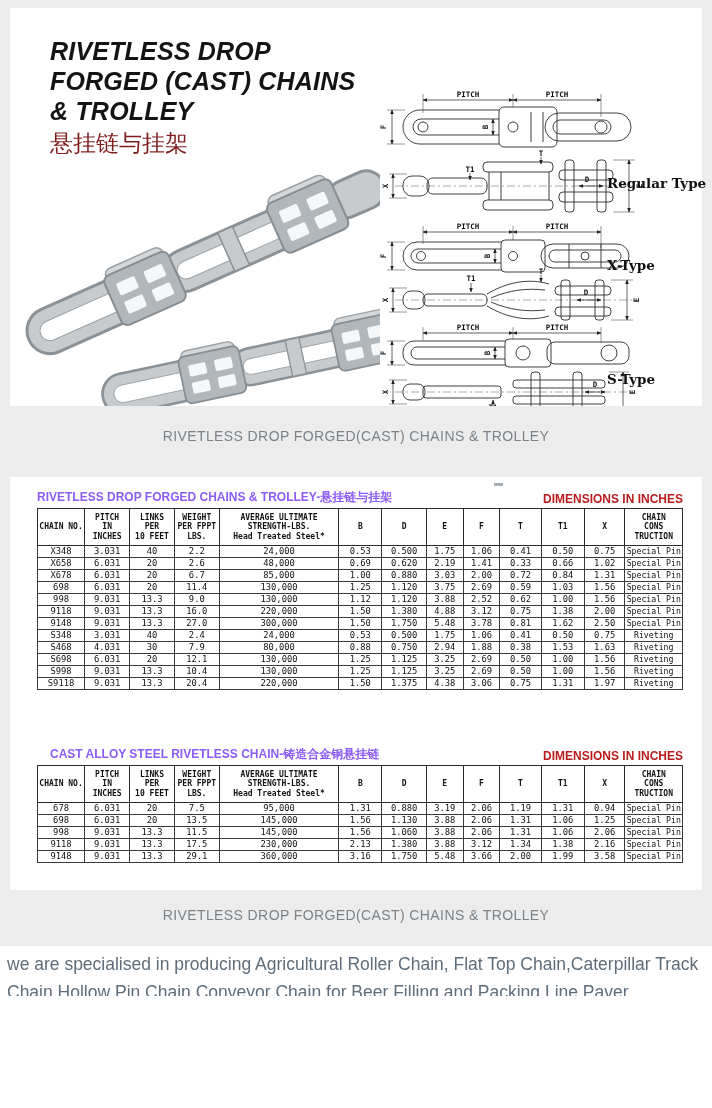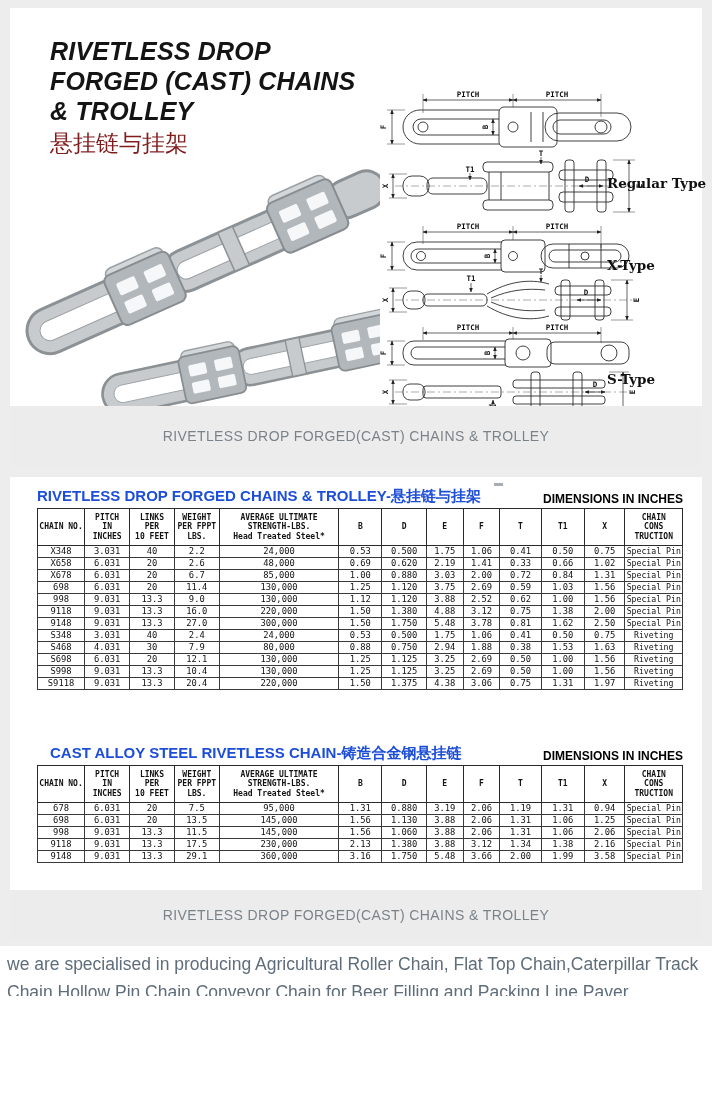--- a/index.html
+++ b/index.html
@@ -25,22 +25,22 @@
   .cl{stroke:#555;stroke-width:.5;stroke-dasharray:8 3 2 3;fill:none;}
   .xt{stroke:#444;stroke-width:.55;fill:none;}
   .dl{stroke:#222;stroke-width:.7;fill:none;marker-start:url(#ar);marker-end:url(#ar);}
   .da{stroke:#222;stroke-width:.7;fill:none;marker-end:url(#ar);}
   .dim{font:700 7.5px "DejaVu Sans Mono",monospace;fill:#111;}
   .typeLbl{font:700 13.5px "DejaVu Serif",serif;fill:#101010;}
   .tables-inner{position:absolute;left:27px;right:19px;top:0;}
   .tbl-head{display:flex;justify-content:space-between;align-items:flex-end;height:20px;}
   .th1{position:absolute;left:0;right:0;top:9px;}
   .th2{position:absolute;left:13px;right:0;top:266px;}
-  .tbl-title{font-weight:600;font-size:15px;color:#1d4ed8;}
-  .tbl-units{font-weight:600;font-size:12px;color:#000000;}
+  .tbl-title{font-weight:600;font-size:12px;color:#8b5cf6;}
+  .tbl-units{font-weight:600;font-size:12px;color:#b91c1c;}
   table.dims{width:100%;border-collapse:collapse;table-layout:fixed;
              border:1.5px solid #1d1d1d;background:#fff;}
   .t1{position:absolute;left:0;right:0;top:31px;}
   .t2{position:absolute;left:0;right:0;top:288px;}
   table.dims th{border:1px solid #2a2a2a;height:36px;padding:0;
     font:8px/9.5px "DejaVu Sans Mono",monospace;font-weight:600;color:#111;
     white-space:pre-line;text-align:center;vertical-align:middle;overflow:hidden;}
   table.dims td{border:1px solid #3a3a3a;height:11px;padding:0;
     font:8.8px/11px "DejaVu Sans Mono",monospace;color:#111;
     text-align:center;white-space:nowrap;overflow:hidden;}

